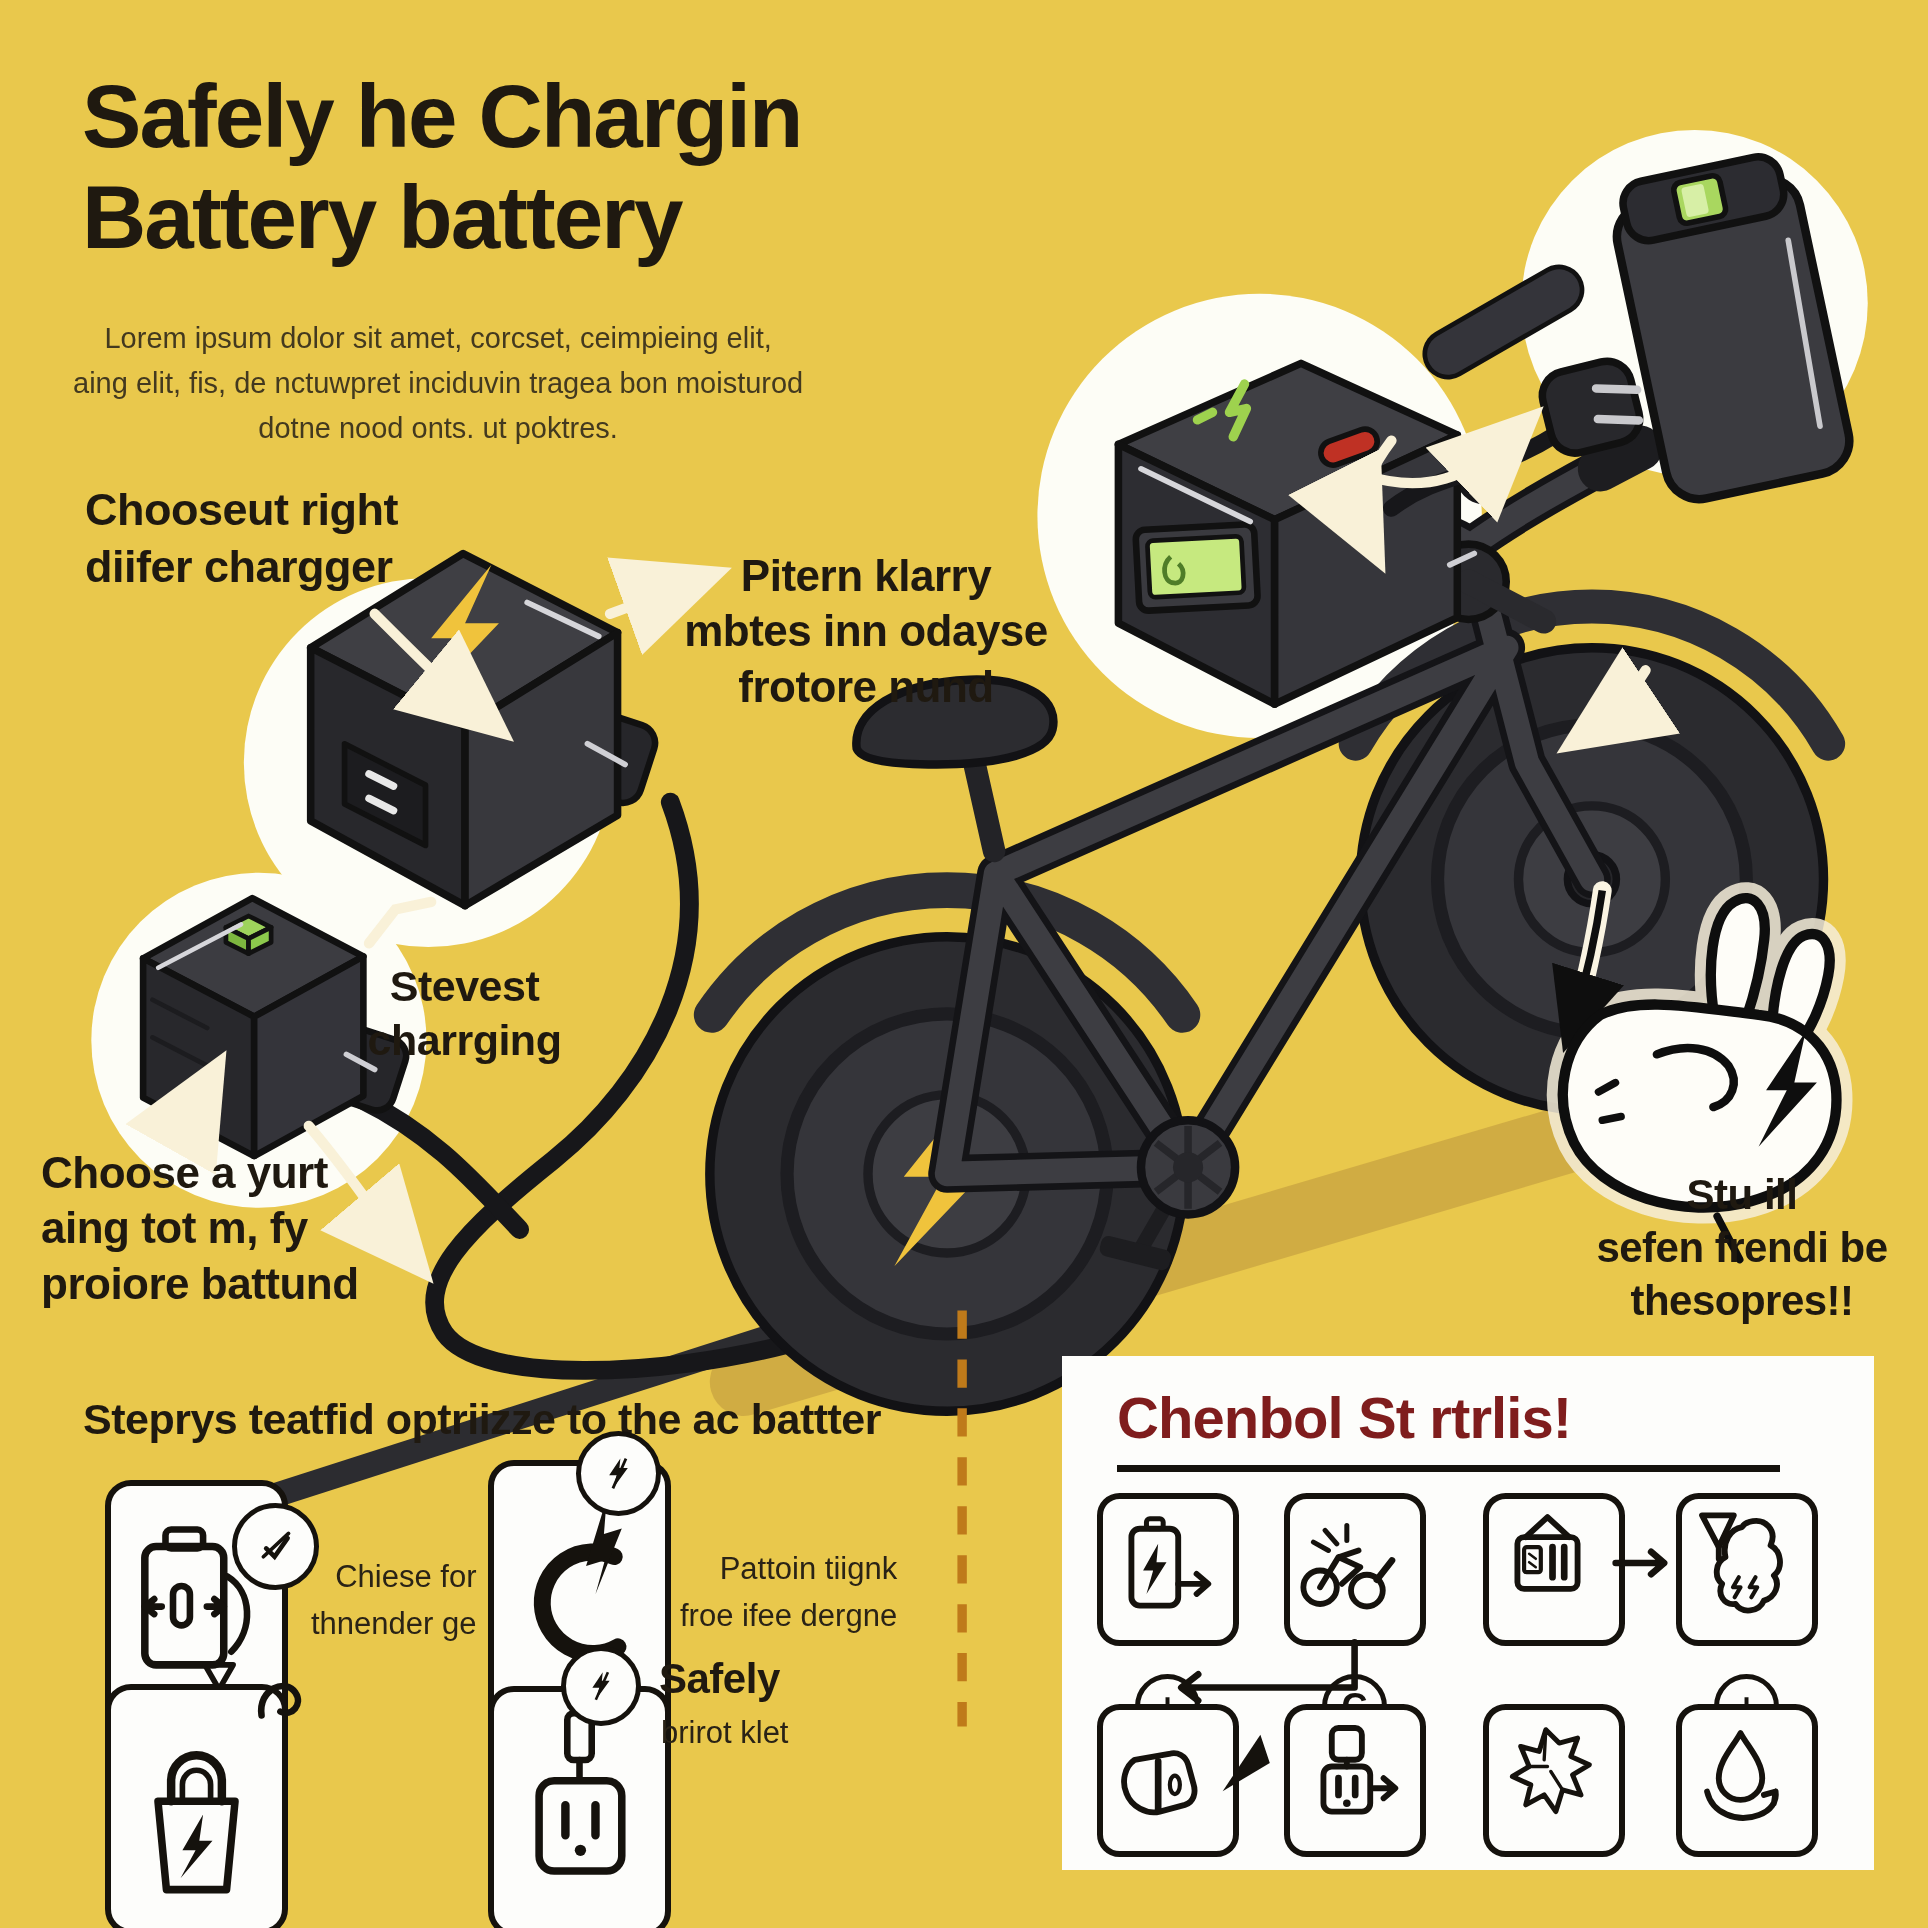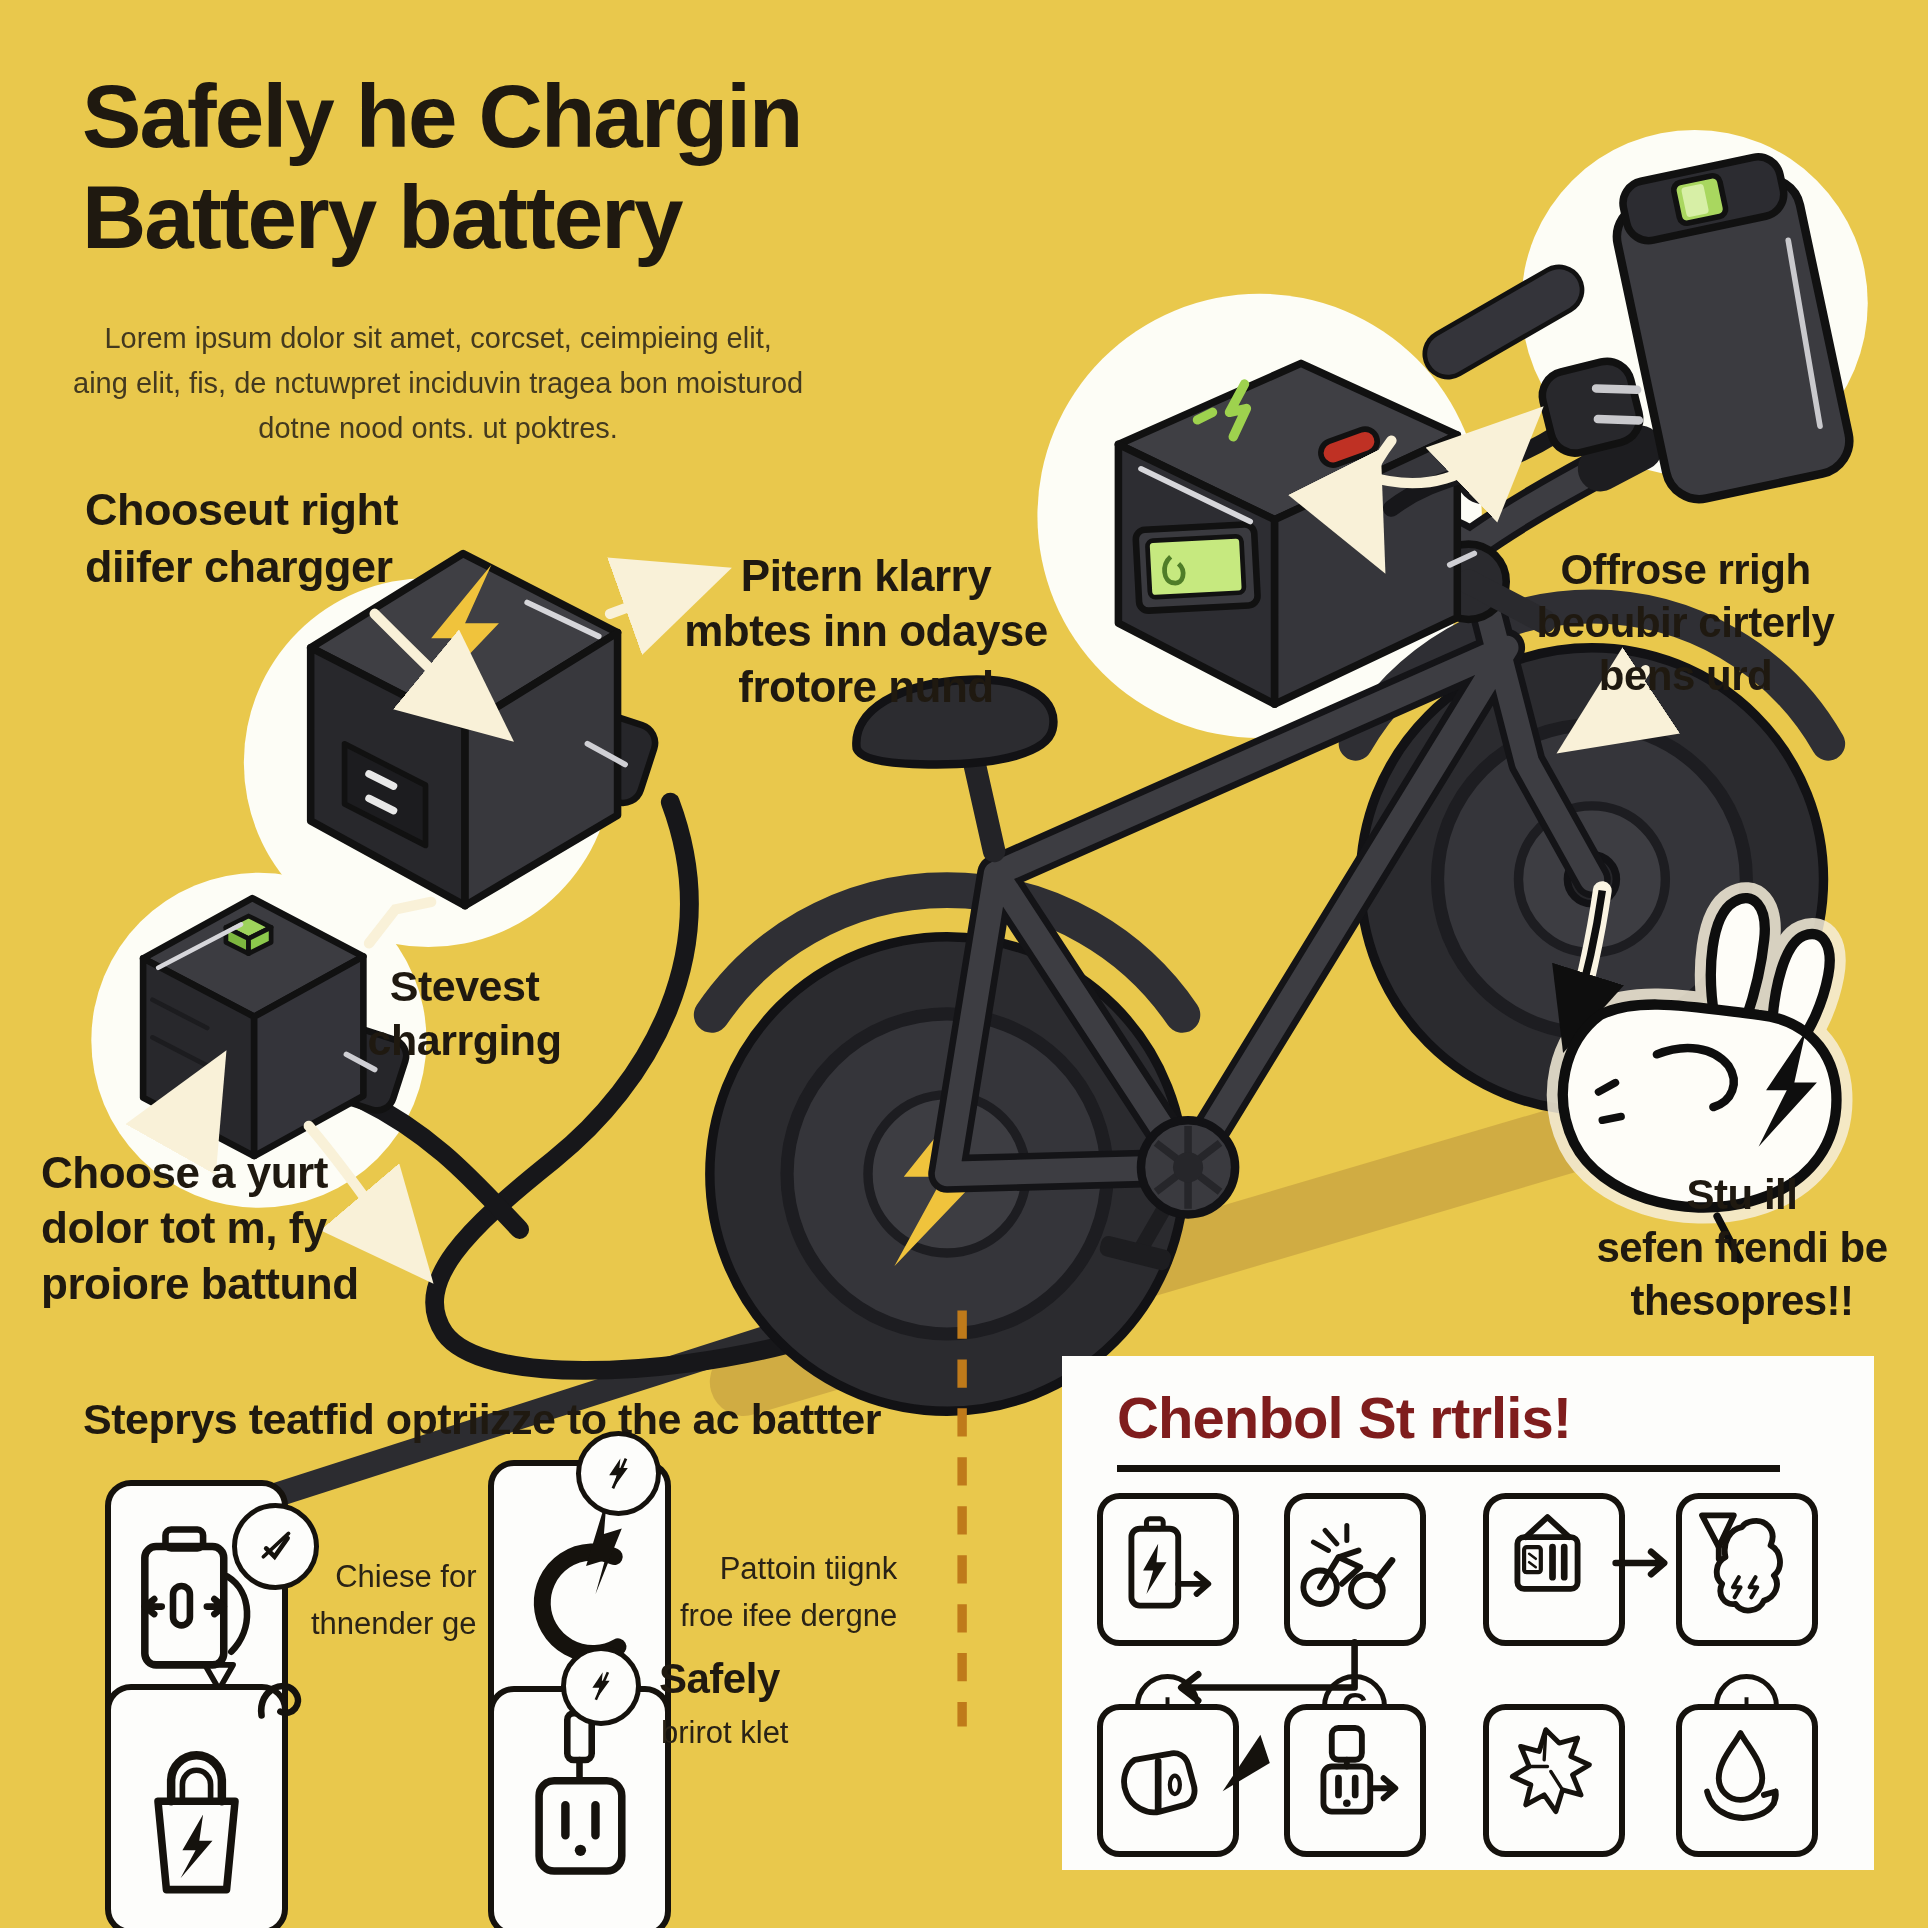--- a/index.html
+++ b/index.html
@@ -205,34 +205,29 @@
     <div>diifer chargger</div>
   </div>
 
   <div class="abs callout center" style="left:621px;top:548px;width:490px;font-size:44px">
     <div>Pitern klarry</div>
     <div>mbtes inn odayse</div>
     <div>frotore nund</div>
   </div>
 
 
-  <div class="abs callout center" style="left:1464px;top:544px;width:443px;font-size:42px">
-    <div>Offrose rrigh</div>
-    <div>beoubir cirterly</div>
-    <div>bens urd</div>
-  </div>
 
   <div class="abs callout center" style="left:347px;top:959px;width:235px;font-size:43px">
     <div>Stevest</div>
     <div>charrging</div>
   </div>
 
   <div class="abs callout" style="left:41px;top:1145px;font-size:44px">
     <div>Choose a yurt</div>
-    <div>dolor tot m, fy</div>
+    <div>aing tot m, fy</div>
     <div>proiore battund</div>
   </div>
 
   <div class="abs callout center" style="left:1535px;top:1169px;width:414px;font-size:42px">
     <div>Stu ill</div>
     <div>sefen frendi be</div>
     <div>thesopres!!</div>
   </div>
 
   <div class="abs steps-heading" style="left:83px;top:1395px">Steprys teatfid optriizze to the ac battter</div>

